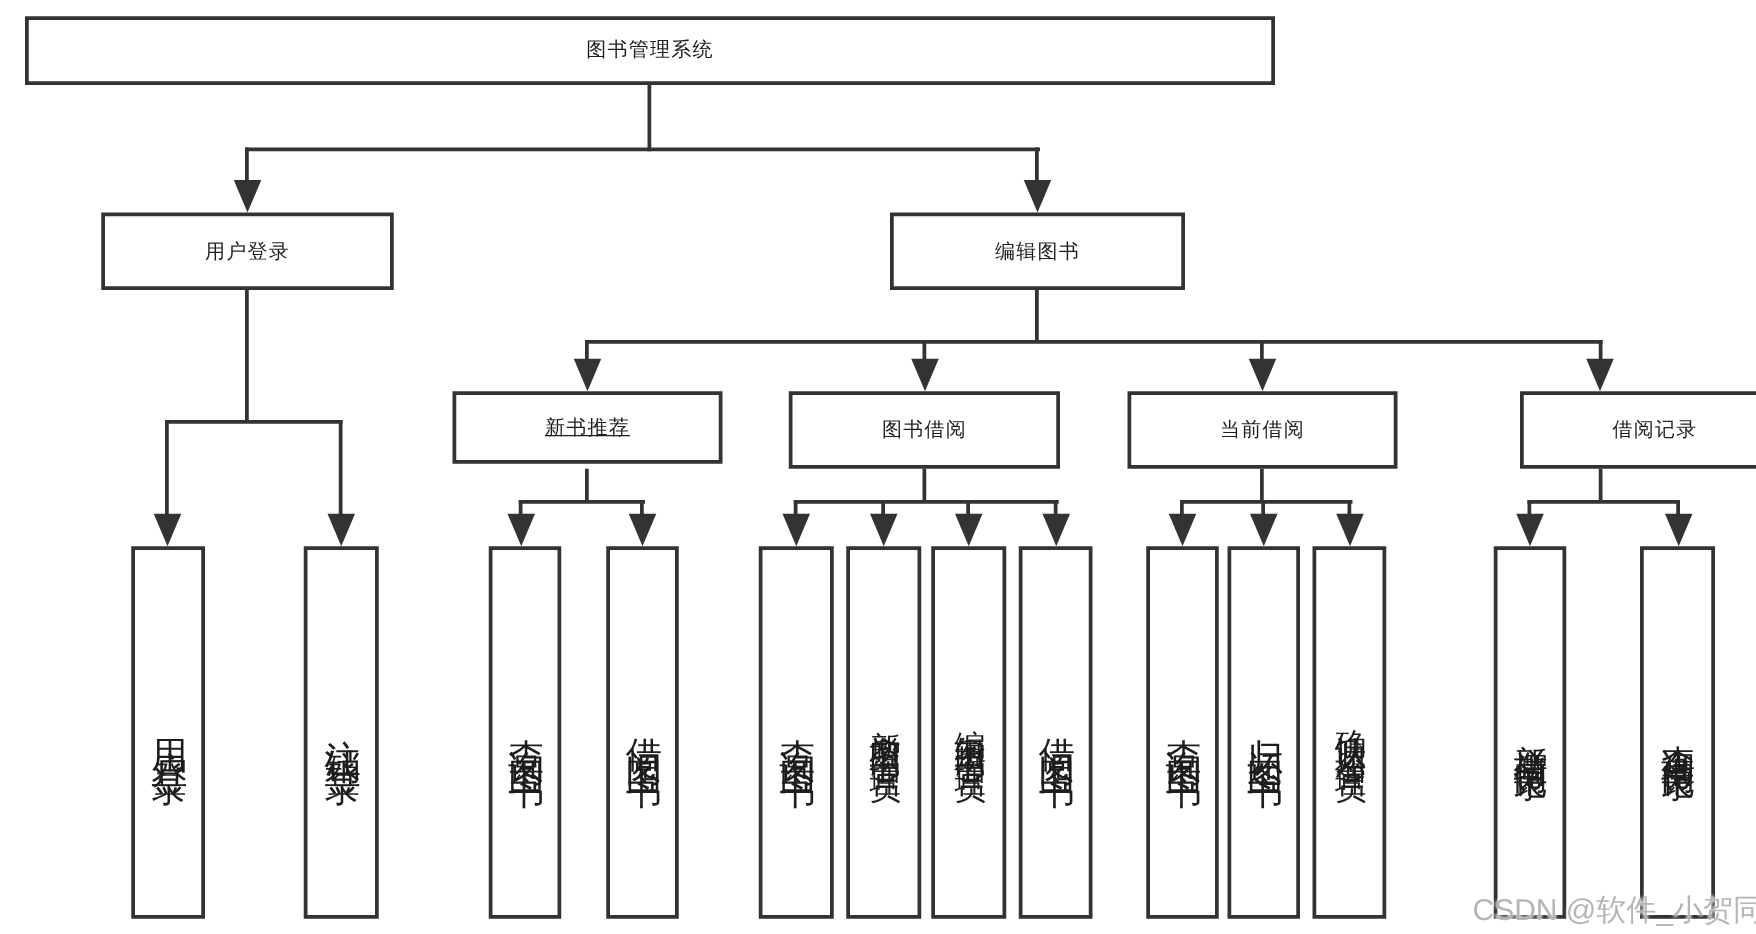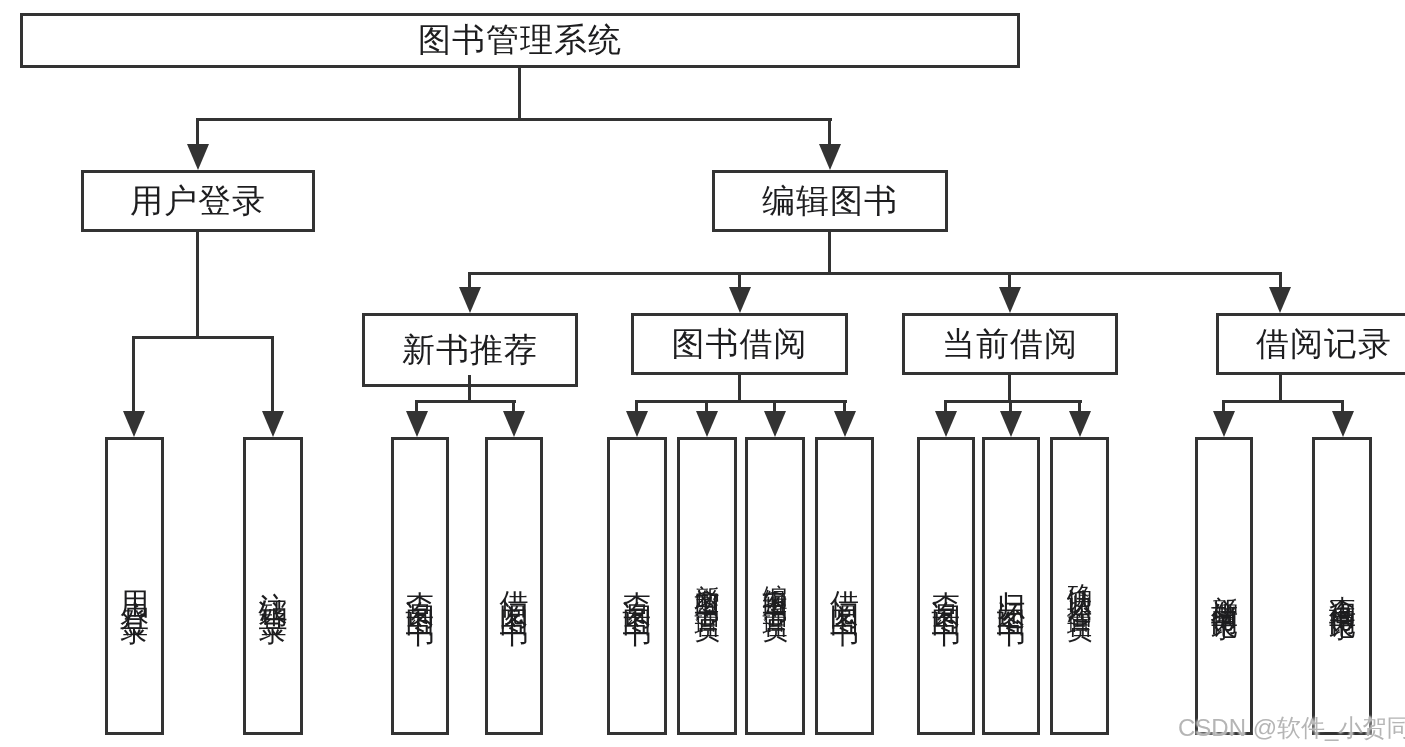--- a/index.html
+++ b/index.html
@@ -5,21 +5,21 @@
   html,body{margin:0;padding:0;background:#fff;}
   .stage{
     position:relative;width:1405px;height:747px;background:#ffffff;overflow:hidden;
     font-family:"Liberation Sans","DejaVu Sans",sans-serif;color:#1d1d1f;
   }
   .box{
     position:absolute;box-sizing:border-box;background:#ffffff;
     border:3px solid #333333;display:flex;align-items:center;justify-content:center;
     text-align:center;
   }
-  .h-label{font-size:33px;letter-spacing:1px;white-space:nowrap;}
+  .h-label{font-size:16px;letter-spacing:1px;white-space:nowrap;}
   .v{writing-mode:vertical-rl;text-orientation:mixed;font-size:29px;letter-spacing:9px;line-height:1;}
   .v.mid{font-size:27px;letter-spacing:4px;}
   .v.long{font-size:25px;letter-spacing:5px;}
   .hline,.vline{position:absolute;background:#333333;}
   .hline{height:3px;}
   .vline{width:3px;}
   .arrow{
     position:absolute;width:0;height:0;
     border-left:11px solid transparent;border-right:11px solid transparent;
     border-top:26px solid #333333;
@@ -64,21 +64,21 @@
   <div class="hline" style="left:468px;top:272px;width:814px;"></div>
   <div class="vline" style="left:468px;top:272px;height:17px;"></div>
   <div class="arrow" style="left:459px;top:287px;"></div>
   <div class="vline" style="left:738px;top:272px;height:17px;"></div>
   <div class="arrow" style="left:729px;top:287px;"></div>
   <div class="vline" style="left:1008px;top:272px;height:17px;"></div>
   <div class="arrow" style="left:999px;top:287px;"></div>
   <div class="vline" style="left:1279px;top:272px;height:17px;"></div>
   <div class="arrow" style="left:1269px;top:287px;"></div>
 
-  <div class="box" style="left:362px;top:313px;width:216px;height:74px;">
+  <div class="box" style="left:362px;top:313px;width:216px;height:58px;text-decoration:underline;">
     <span class="h-label">新书推荐</span>
   </div>
   <div class="box" style="left:631px;top:313px;width:217px;height:62px;">
     <span class="h-label">图书借阅</span>
   </div>
   <div class="box" style="left:902px;top:313px;width:216px;height:62px;">
     <span class="h-label">当前借阅</span>
   </div>
   <div class="box" style="left:1172px;top:313px;width:216px;height:62px;margin-left:44px;">
     <span class="h-label">借阅记录</span>

